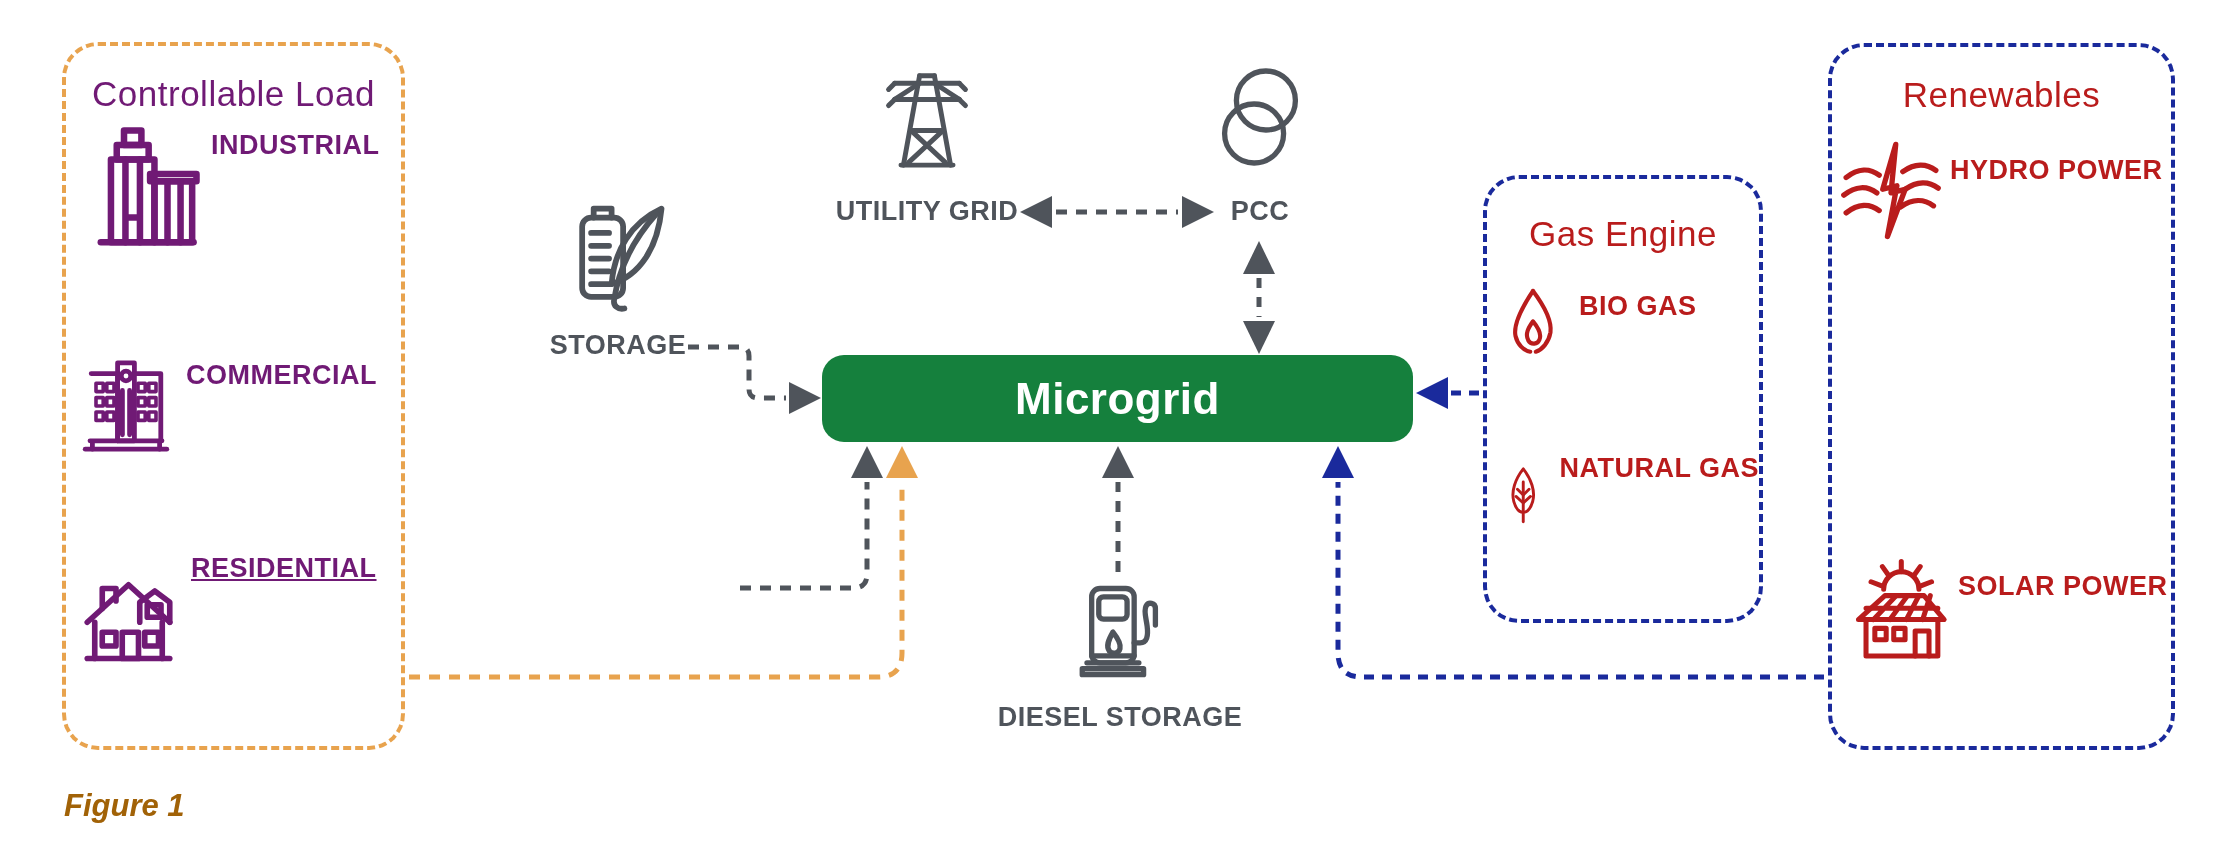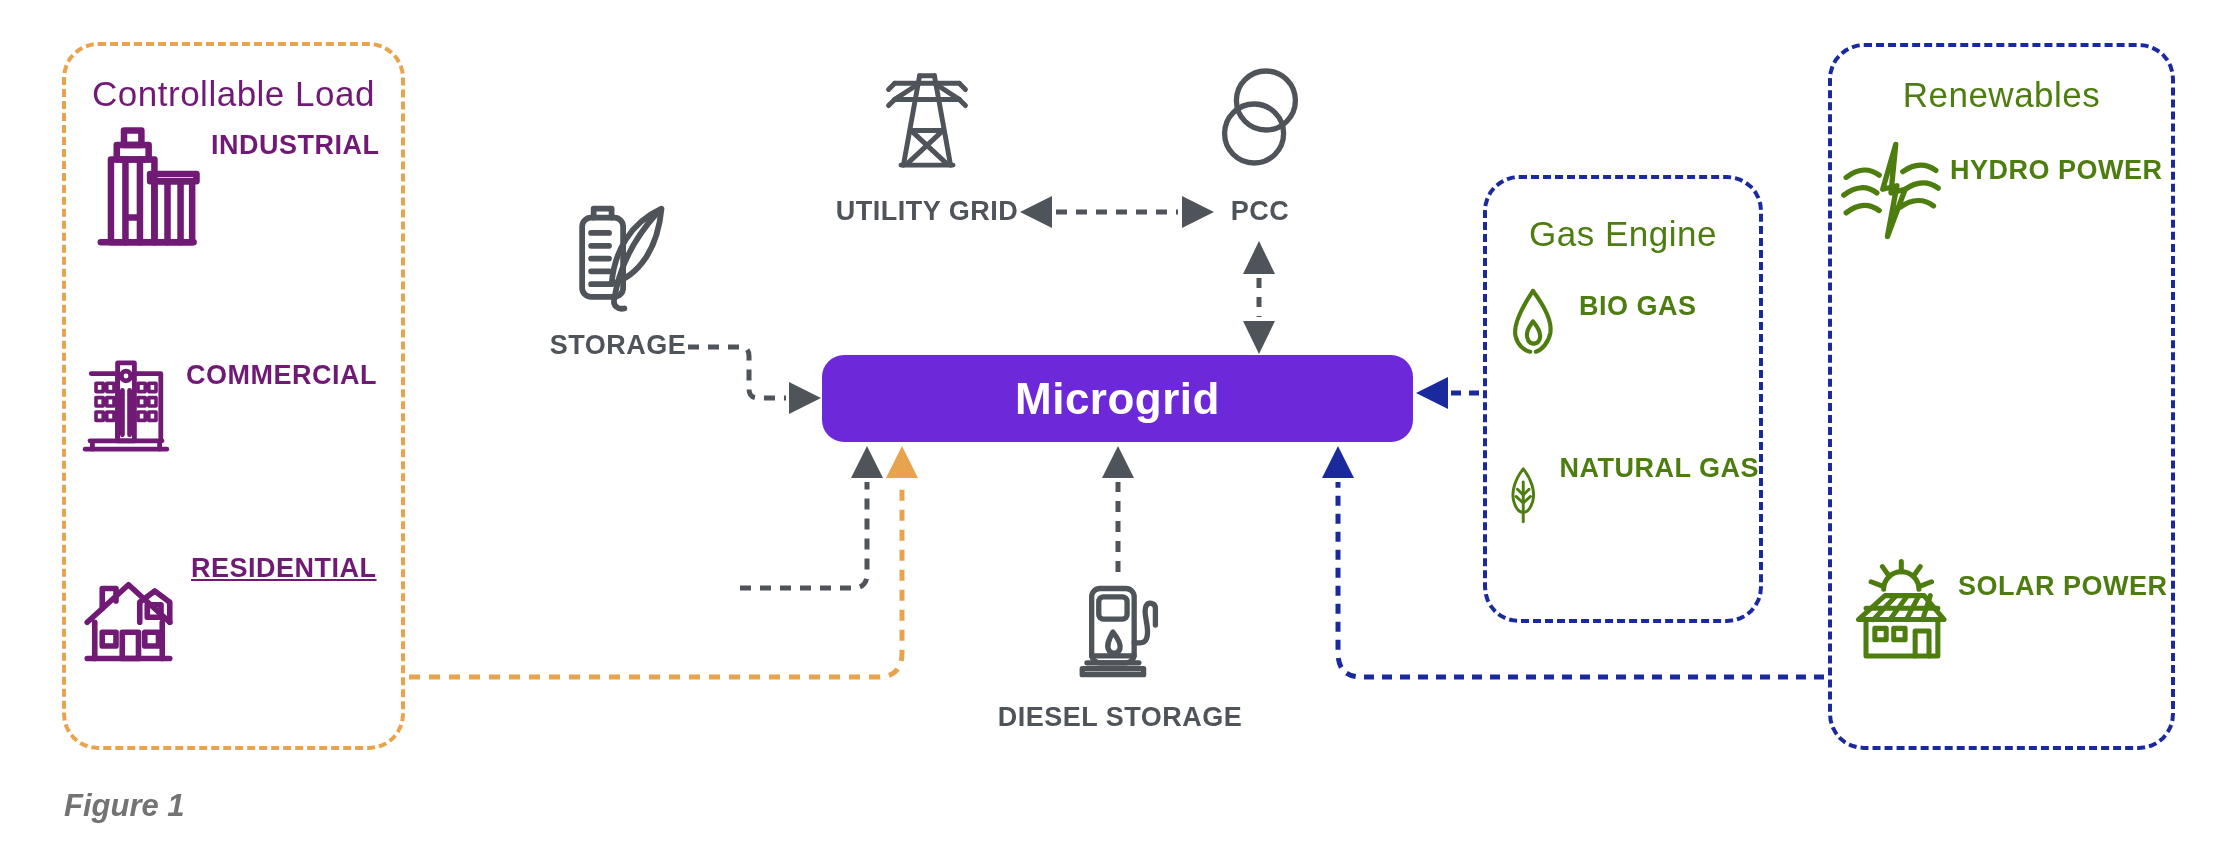--- a/index.html
+++ b/index.html
@@ -4,35 +4,35 @@
 <style>
   html,body{margin:0;padding:0;background:#fff;}
   .canvas{position:relative;width:2232px;height:864px;background:#ffffff;overflow:hidden;
           font-family:"Liberation Sans", sans-serif;}
   
   .group-box{position:absolute;border:4px dashed;border-radius:36px;box-sizing:border-box;}
   .group-box.orange{border-color:#E8A34E;}
   .group-box.blue{border-color:#1A2A9C;}
   .group-title{position:absolute;left:0;right:0;text-align:center;font-size:35px;font-weight:500;letter-spacing:.5px;}
   .orange-text{color:#701a75;}
-  .blue-text{color:#4d7c0f;}
+  .blue-text{color:#b91c1c;}
   .item{position:absolute;left:0;right:0;display:flex;flex-direction:row;align-items:flex-start;}
   .item-label{font-weight:bold;font-size:27px;letter-spacing:.5px;white-space:nowrap;}
   
   .node{position:absolute;display:flex;flex-direction:column;align-items:center;color:#4F545B;}
   .node .item-label{color:#4F545B;}
   .icon{display:block;}
   .icon svg{display:block;width:100%;height:100%;stroke:currentColor;fill:none;
             stroke-linecap:round;stroke-linejoin:round;}
   
-  .microgrid-box{position:absolute;left:822px;top:355px;width:591px;height:87px;background:#6d28d9;
+  .microgrid-box{position:absolute;left:822px;top:355px;width:591px;height:87px;background:#15803d;
                  border-radius:22px;display:flex;align-items:center;justify-content:center;}
   .microgrid-label{color:#ffffff;font-size:44px;font-weight:bold;letter-spacing:.5px;}
   .figure-caption{position:absolute;left:64px;top:788px;font-size:31px;font-weight:bold;
-                  font-style:italic;color:#737373;}
+                  font-style:italic;color:#a16207;}
   .connectors{position:absolute;left:0;top:0;width:2232px;height:864px;pointer-events:none;}
 </style>
 </head>
 <body>
 
 <div class="canvas">
 
   <svg class="connectors" viewBox="0 0 2232 864">
 
     <g stroke="#4F545B" stroke-width="5" fill="#4F545B">

